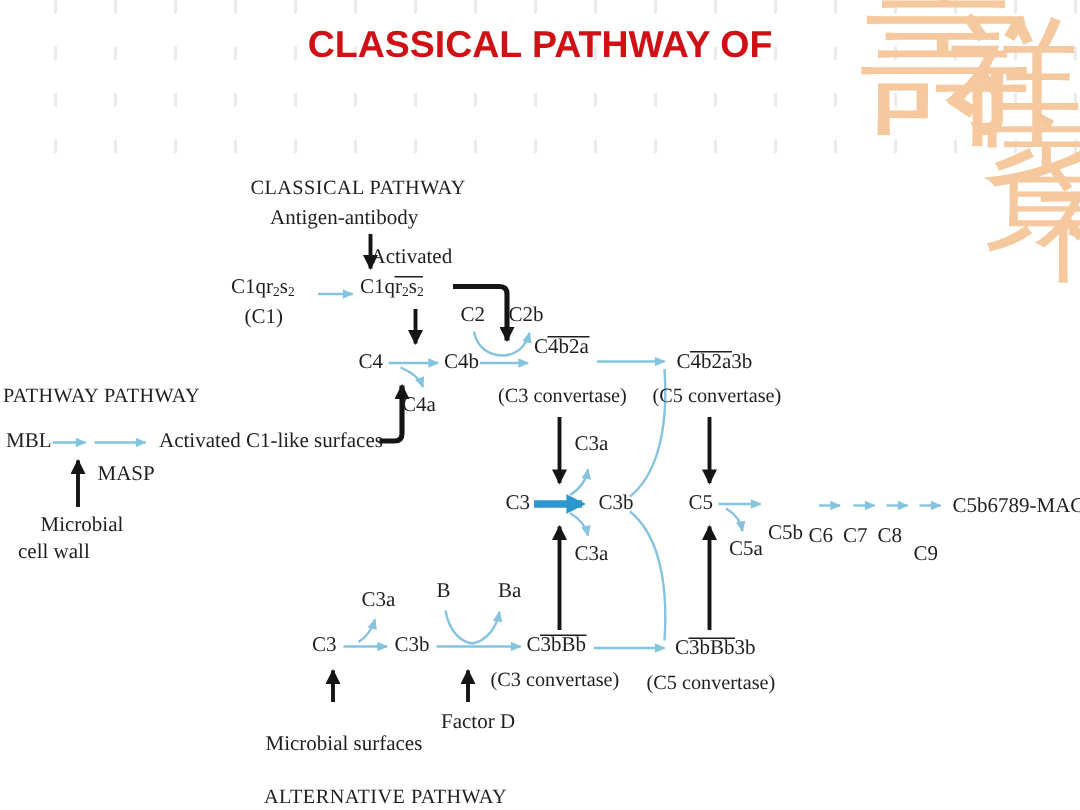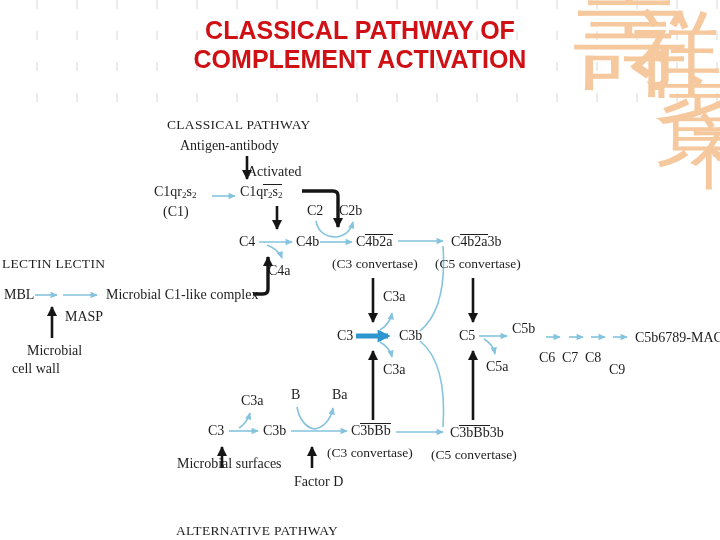--- a/index.html
+++ b/index.html
@@ -121,74 +121,73 @@
 
 <div class="wm">
   <span class="w1">壽</span>
   <span class="w2">祥</span>
   <span class="w3">賓</span>
   <span class="w4">祥</span>
 </div>
 
 <div class="title">
   <div>CLASSICAL PATHWAY OF</div>
-  <div>COMPLEMENT ACTIVATION</div>
 </div>
 
 <span class="lbl hd" style="left:167px;top:117px">CLASSICAL PATHWAY</span>
 <span class="lbl" style="left:180px;top:138px">Antigen-antibody</span>
 
 <span class="lbl" style="left:154px;top:184px"><span>C1qr</span><sub>2</sub><span>s</span><sub>2</sub></span>
 <span class="lbl" style="left:163px;top:204px">(C1)</span>
 
 <span class="lbl" style="left:247px;top:164px">Activated</span>
 <span class="lbl" style="left:240px;top:184px"><span>C1q</span><span class="ovl"><span>r</span><sub>2</sub><span>s</span><sub>2</sub></span></span>
 
 <span class="lbl" style="left:307px;top:203px">C2</span>
 <span class="lbl" style="left:339px;top:203px">C2b</span>
 
 <span class="lbl" style="left:239px;top:234px">C4</span>
 <span class="lbl" style="left:296px;top:234px">C4b</span>
 <span class="lbl" style="left:268px;top:263px">C4a</span>
 
-<span class="lbl" style="left:356px;top:234px"><span>C</span><span class="ovl">4b2a</span></span>
+<span class="lbl" style="left:356px;top:224px"><span>C</span><span class="ovl">4b2a</span></span>
 <span class="lbl sm" style="left:332px;top:256px">(C3 convertase)</span>
 
 <span class="lbl" style="left:451px;top:234px"><span>C</span><span class="ovl">4b2a</span><span>3b</span></span>
 <span class="lbl sm" style="left:435px;top:256px">(C5 convertase)</span>
 
-<span class="lbl hd" style="left:2px;top:256px">LECTIN LECTIN</span>
+<span class="lbl hd" style="left:2px;top:256px">PATHWAY PATHWAY</span>
 <span class="lbl" style="left:4px;top:287px">MBL</span>
-<span class="lbl" style="left:106px;top:287px">Microbial C1-like complex</span>
+<span class="lbl" style="left:106px;top:287px">Activated C1-like surfaces</span>
 <span class="lbl" style="left:65px;top:309px">MASP</span>
 <span class="lbl" style="left:27px;top:343px">Microbial</span>
 <span class="lbl" style="left:12px;top:361px">cell wall</span>
 
 <span class="lbl" style="left:383px;top:289px">C3a</span>
 <span class="lbl" style="left:337px;top:328px">C3</span>
 <span class="lbl" style="left:399px;top:328px">C3b</span>
 <span class="lbl" style="left:383px;top:362px">C3a</span>
 
 <span class="lbl" style="left:459px;top:328px">C5</span>
-<span class="lbl" style="left:512px;top:321px">C5b</span>
+<span class="lbl" style="left:512px;top:348px">C5b</span>
 <span class="lbl" style="left:486px;top:359px">C5a</span>
 
 <span class="lbl" style="left:539px;top:350px">C6</span>
 <span class="lbl" style="left:562px;top:350px">C7</span>
 <span class="lbl" style="left:585px;top:350px">C8</span>
 <span class="lbl" style="left:609px;top:362px">C9</span>
 <span class="lbl" style="left:635px;top:330px">C5b6789-MAC</span>
 
 <span class="lbl" style="left:241px;top:393px">C3a</span>
 <span class="lbl" style="left:291px;top:387px">B</span>
 <span class="lbl" style="left:332px;top:387px">Ba</span>
 <span class="lbl" style="left:208px;top:423px">C3</span>
 <span class="lbl" style="left:263px;top:423px">C3b</span>
 
 <span class="lbl" style="left:351px;top:423px"><span>C</span><span class="ovl">3bBb</span></span>
 <span class="lbl sm" style="left:327px;top:445px">(C3 convertase)</span>
 
 <span class="lbl" style="left:450px;top:425px"><span>C</span><span class="ovl">3bBb</span><span>3b</span></span>
 <span class="lbl sm" style="left:431px;top:447px">(C5 convertase)</span>
 
-<span class="lbl" style="left:177px;top:456px">Microbial surfaces</span>
+<span class="lbl" style="left:177px;top:489px">Microbial surfaces</span>
 <span class="lbl" style="left:294px;top:474px">Factor D</span>
 <span class="lbl hd" style="left:176px;top:523px">ALTERNATIVE PATHWAY</span>
 
 </body></html>

